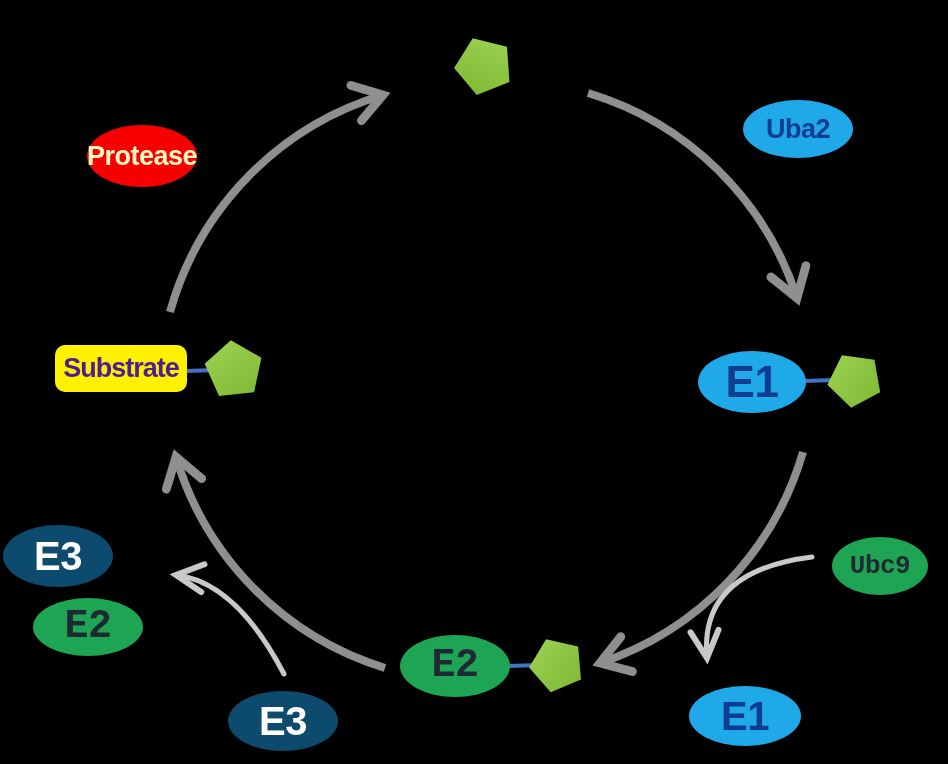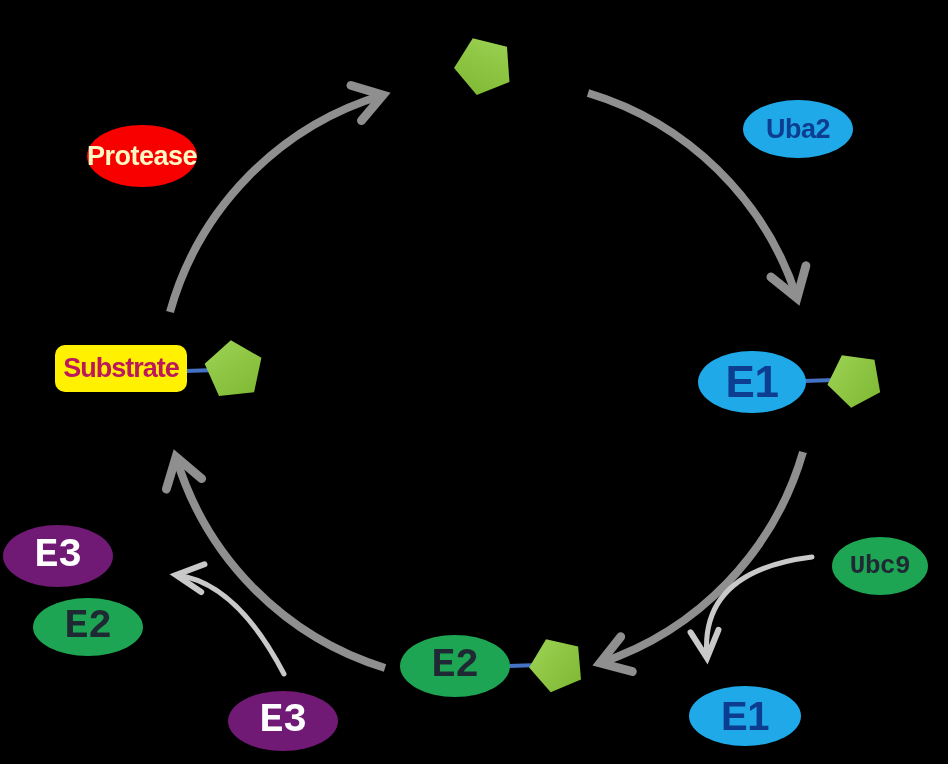--- a/index.html
+++ b/index.html
@@ -14,23 +14,23 @@
   .node{
     position:absolute;
     display:flex;align-items:center;justify-content:center;
     font-weight:bold;line-height:1;letter-spacing:-0.5px;
     border-radius:50%;
     white-space:nowrap;
   }
   
   .blue{background:#1FA9E8;color:#0D3D91;}
   .green{background:#1EA553;color:#1F2933;font-family:Liberation Mono, monospace;}
-  .purple{background:#701a75;color:#ffffff;font-family:Liberation Mono, monospace;}
+  .purple{background:#0c4a6e;color:#ffffff;}
   .red{background:#F80000;color:#fef9c3;}
-  .yellowbox{background:#FFF100;color:#be185d;border-radius:10px;}
+  .yellowbox{background:#FFF100;color:#4c1d95;border-radius:10px;}
   
   .n-protease{left:87px;top:125px;width:110px;height:62px;font-size:27px;}
   .n-uba2{left:743px;top:100px;width:110px;height:58px;font-size:27px;text-align:center;}
   .n-e1r{left:698px;top:351px;width:108px;height:62px;font-size:44px;}
   .n-ubc9{left:832px;top:537px;width:96px;height:58px;font-size:26px;}
   .n-e1b{left:689px;top:686px;width:112px;height:60px;font-size:40px;}
   .n-e2b{left:400px;top:635px;width:110px;height:62px;font-size:40px;}
   .n-e3b{left:228px;top:691px;width:110px;height:60px;font-size:40px;}
   .n-e2l{left:33px;top:598px;width:110px;height:58px;font-size:40px;}
   .n-e3l{left:3px;top:525px;width:110px;height:62px;font-size:40px;}

